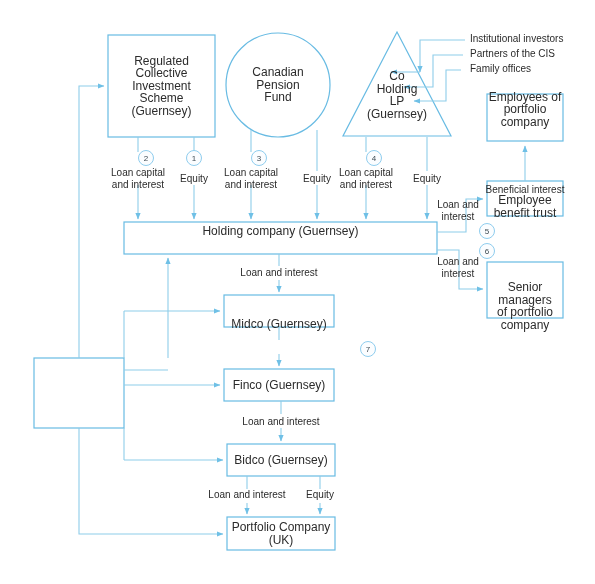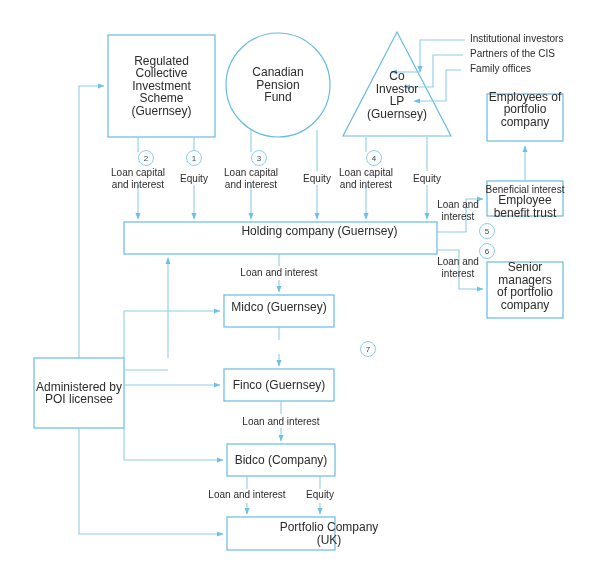--- a/index.html
+++ b/index.html
@@ -144,48 +144,46 @@
   <div class="node-label" style="left:108px;top:35px;width:107px;height:102px;">Regulated Collective
 Investment
 Scheme
 (Guernsey)</div>
 
   <div class="node-label" style="left:226px;top:33px;width:104px;height:104px;">Canadian
 Pension
 Fund</div>
 
   <div class="node-label" style="left:360px;top:60px;width:74px;height:70px;">Co
-Investor
+Holding
 LP
 (Guernsey)</div>
 
   <div class="node-label" style="left:487px;top:94px;width:76px;height:31px;">Employees of
 portfolio
 company</div>
 
   <div class="node-label" style="left:487px;top:181px;width:76px;height:51px;">Employee
 benefit trust</div>
 
-  <div class="node-label" style="left:124px;top:222px;width:313px;height:19px;padding-left:39px;">Holding company (Guernsey)</div>
-
-  <div class="node-label" style="left:487px;top:258px;width:76px;height:56px;">Senior
+  <div class="node-label" style="left:124px;top:222px;width:313px;height:19px;">Holding company (Guernsey)</div>
+
+  <div class="node-label" style="left:487px;top:278px;width:76px;height:56px;">Senior
 managers
 of portfolio
 company</div>
 
-  <div class="node-label" style="left:224px;top:291px;width:110px;height:32px;">Midco (Guernsey)</div>
+  <div class="node-label" style="left:224px;top:308px;width:110px;height:32px;">Midco (Guernsey)</div>
 
   <div class="node-label" style="left:224px;top:369px;width:110px;height:32px;">Finco (Guernsey)</div>
 
-  <div class="node-label" style="left:227px;top:444px;width:108px;height:32px;">Bidco (Company)</div>
-
-  <div class="node-label" style="left:227px;top:517px;width:108px;height:33px;padding-left:48px;">Portfolio Company (UK)</div>
-
-  <div class="node-label" style="left:34px;top:358px;width:90px;height:70px;">Administered by
-POI licensee</div>
+  <div class="node-label" style="left:227px;top:444px;width:108px;height:32px;">Bidco (Guernsey)</div>
+
+  <div class="node-label" style="left:227px;top:517px;width:108px;height:33px;">Portfolio Company (UK)</div>
+
 
   <div class="edge-label left" style="left:470px;top:33px;width:125px;">Institutional investors</div>
   <div class="edge-label left" style="left:470px;top:48px;width:125px;">Partners of the CIS</div>
   <div class="edge-label left" style="left:470px;top:63px;width:125px;">Family offices</div>
 
   <div class="edge-label" style="left:101px;top:167px;width:74px;">Loan capital
 and interest</div>
 
   <div class="edge-label" style="left:167px;top:173px;width:54px;">Equity</div>
 

